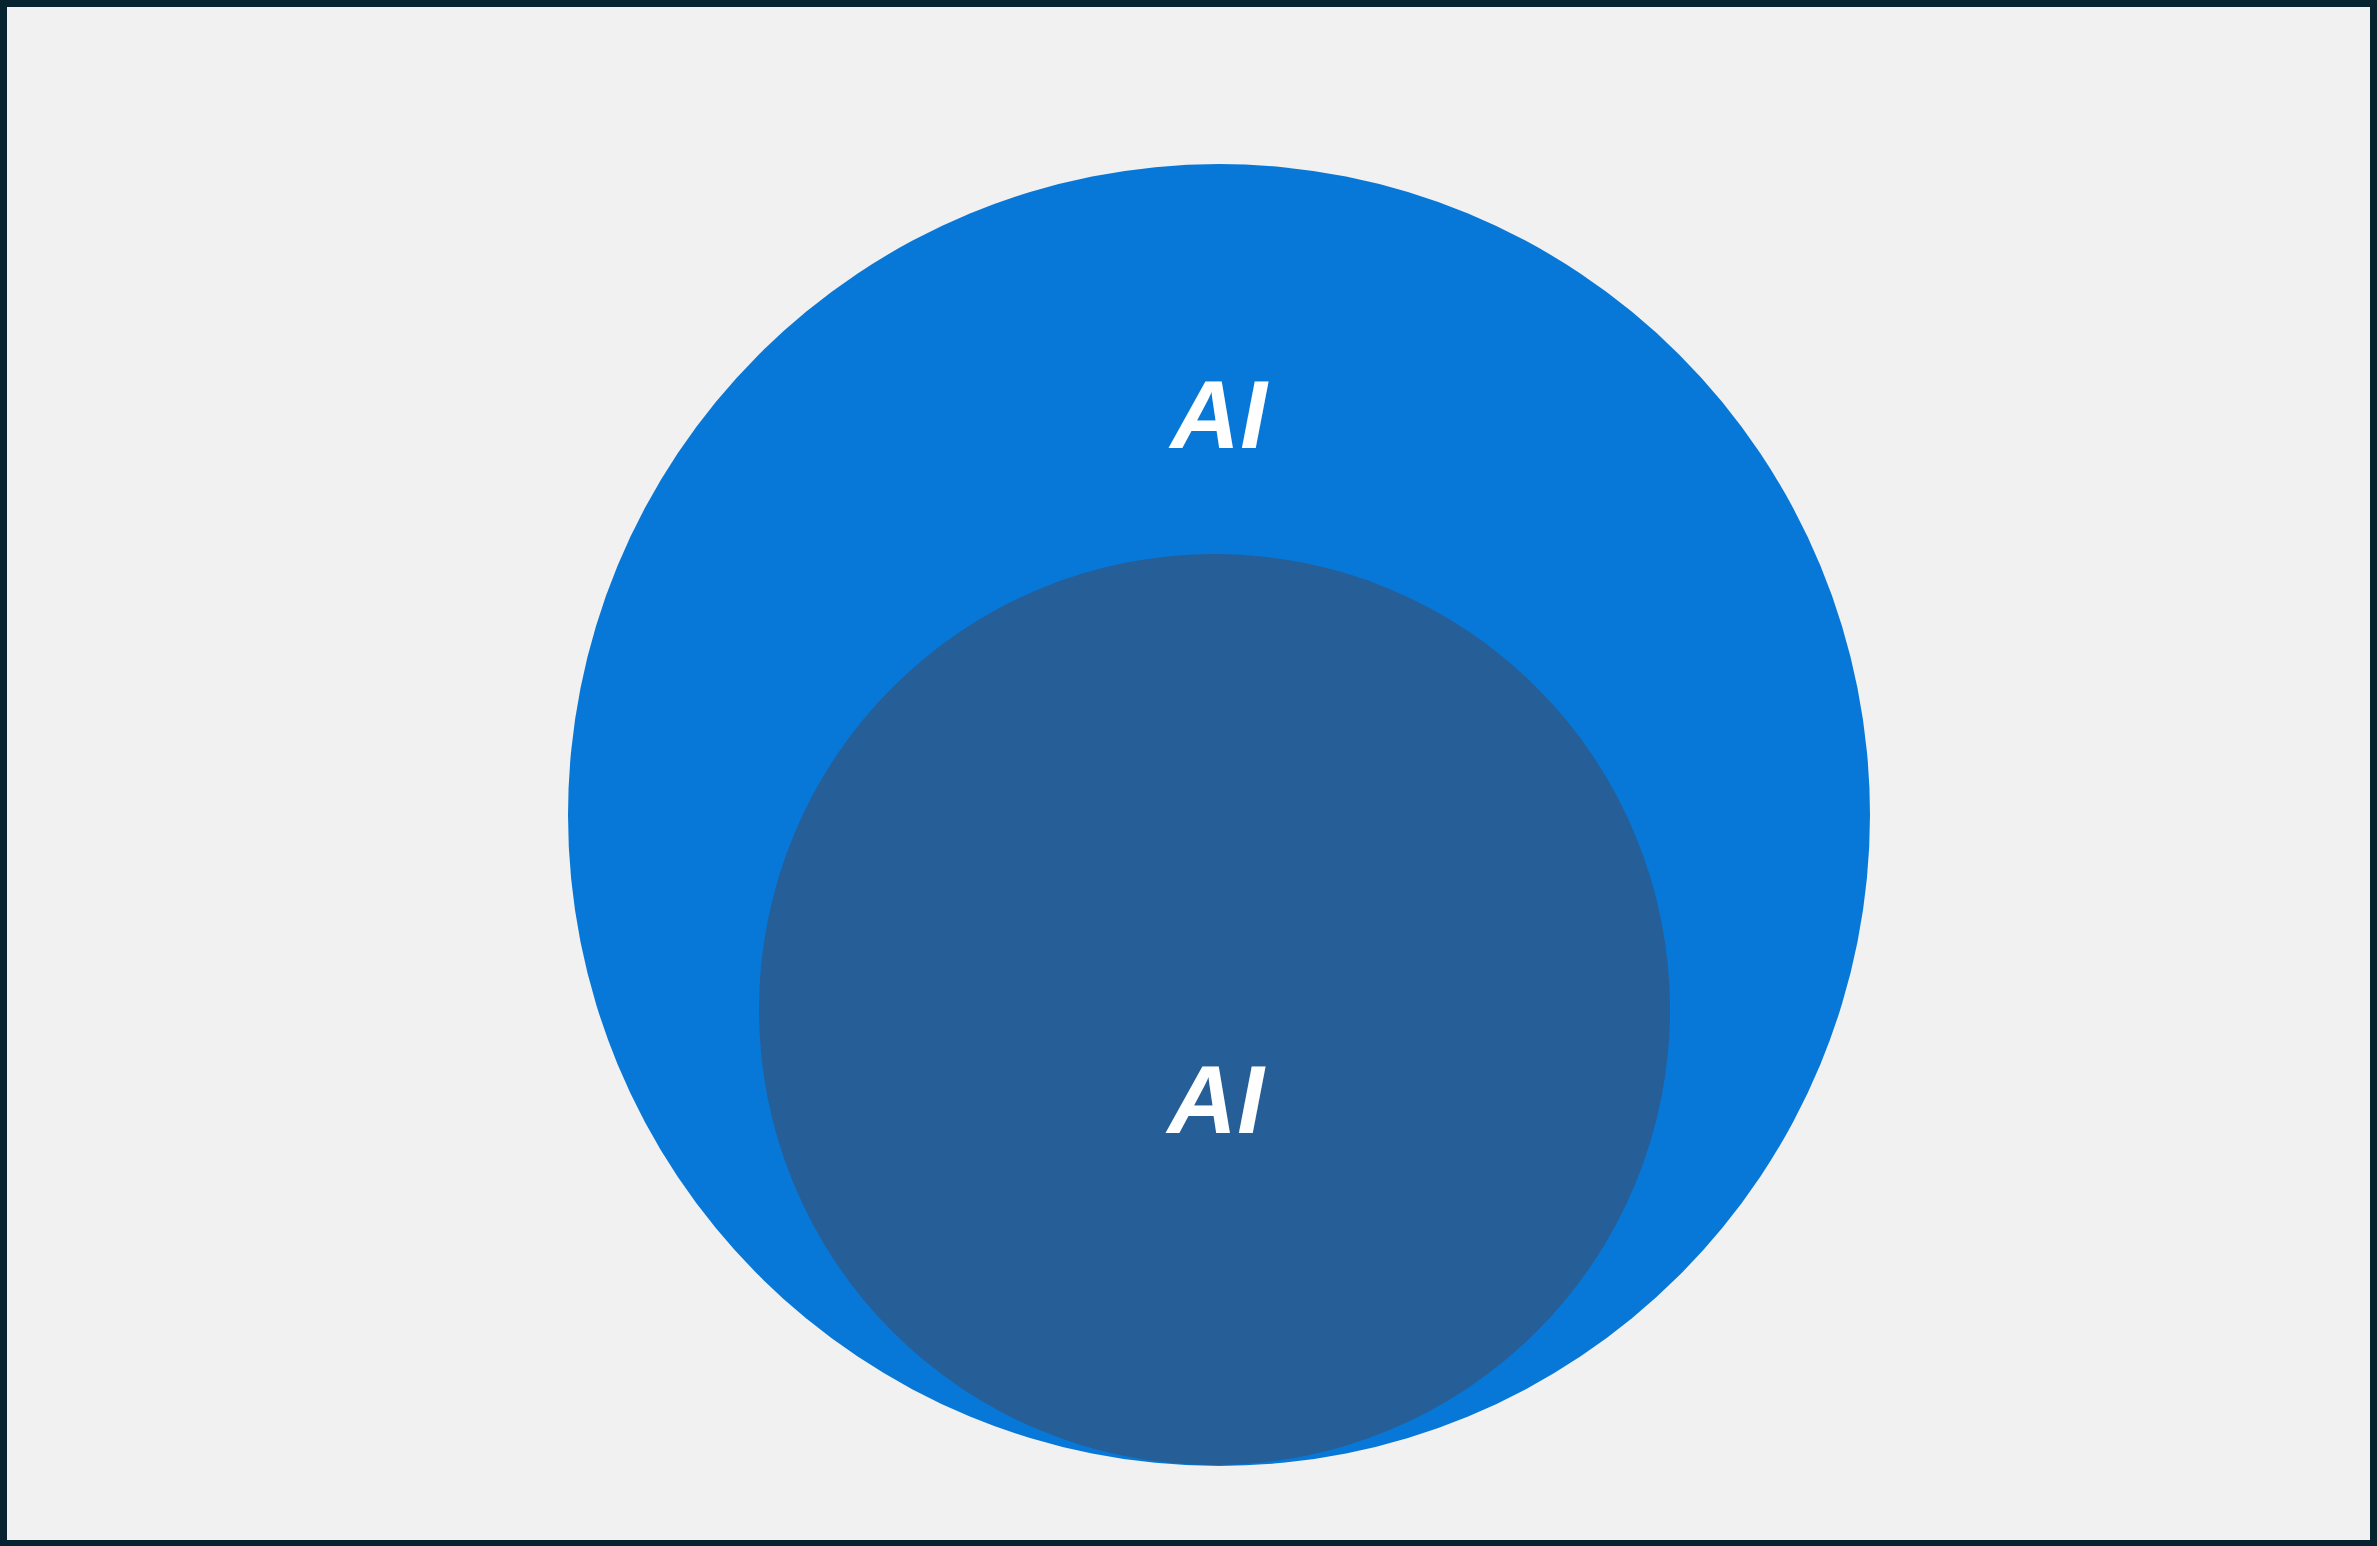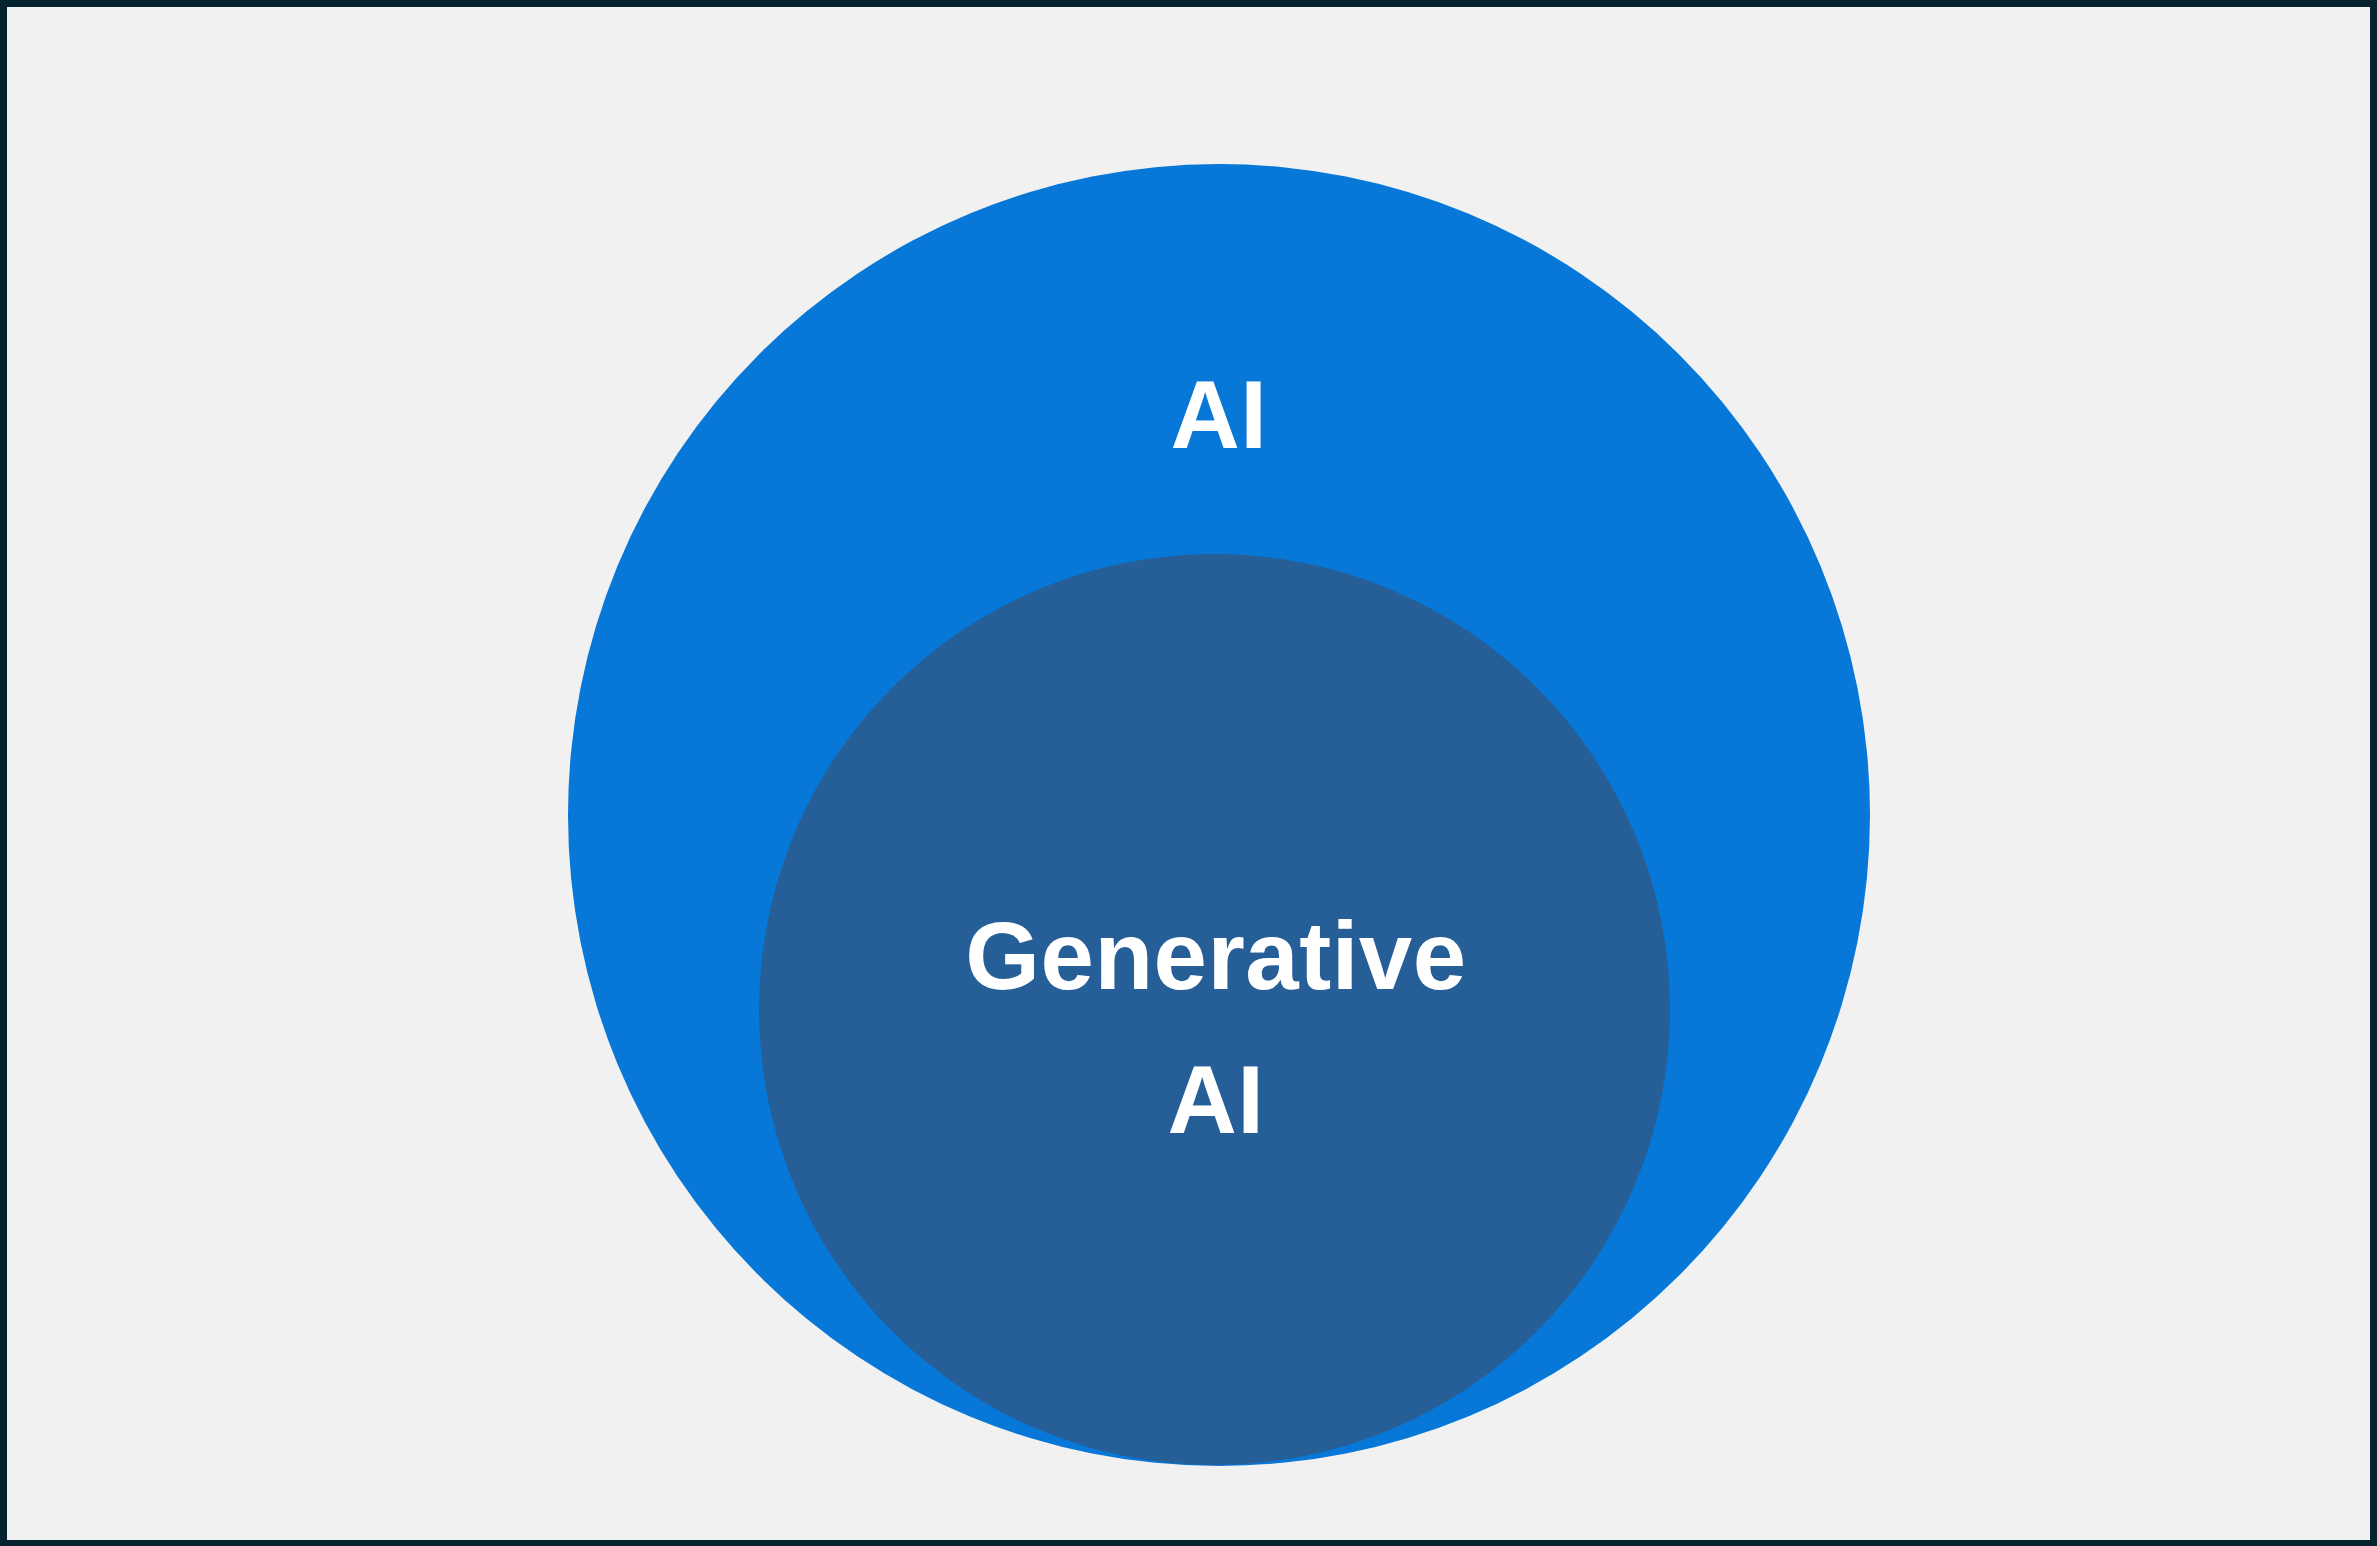--- a/index.html
+++ b/index.html
@@ -2,21 +2,21 @@
 <html style="--canvas-background: #F1F1F2; --frame-border: #062330; --outer-circle-fill: #0778D7; --inner-circle-fill: #265E97; --label-text: #FFFFFF;font-size:14.7px"><head>
 <meta charset="utf-8">
 <style>
   :root{
     --canvas-background:#F1F1F2;
     --frame-border:#062330;
     --outer-circle-fill:#0778D7;
     --inner-circle-fill:#265E97;
     --label-text:#FFFFFF;
   }
-  *{margin:0;padding:0;box-sizing:border-box;}
+  *{margin:0;padding:0;box-sizing:border-box;font-style:italic;}
   html,body{background:#fff;}
   body{
     font-family:"Liberation Sans","DejaVu Sans",sans-serif;
   }
   .frame{
     position:relative;
     width:2377px;
     height:1547px;
     background:var(--canvas-background);
     border:7.4px solid var(--frame-border);
@@ -65,18 +65,18 @@
 
 <div class="frame">
 
   <div class="circle outer"></div>
 
   <div class="circle inner"></div>
 
   <div class="label outer-label">AI</div>
 
   <div class="label inner-label">
-    <span>Generative</span><br>
+    <br>
     <span>AI</span>
   </div>
 
 </div>
 
 
 </body></html>

